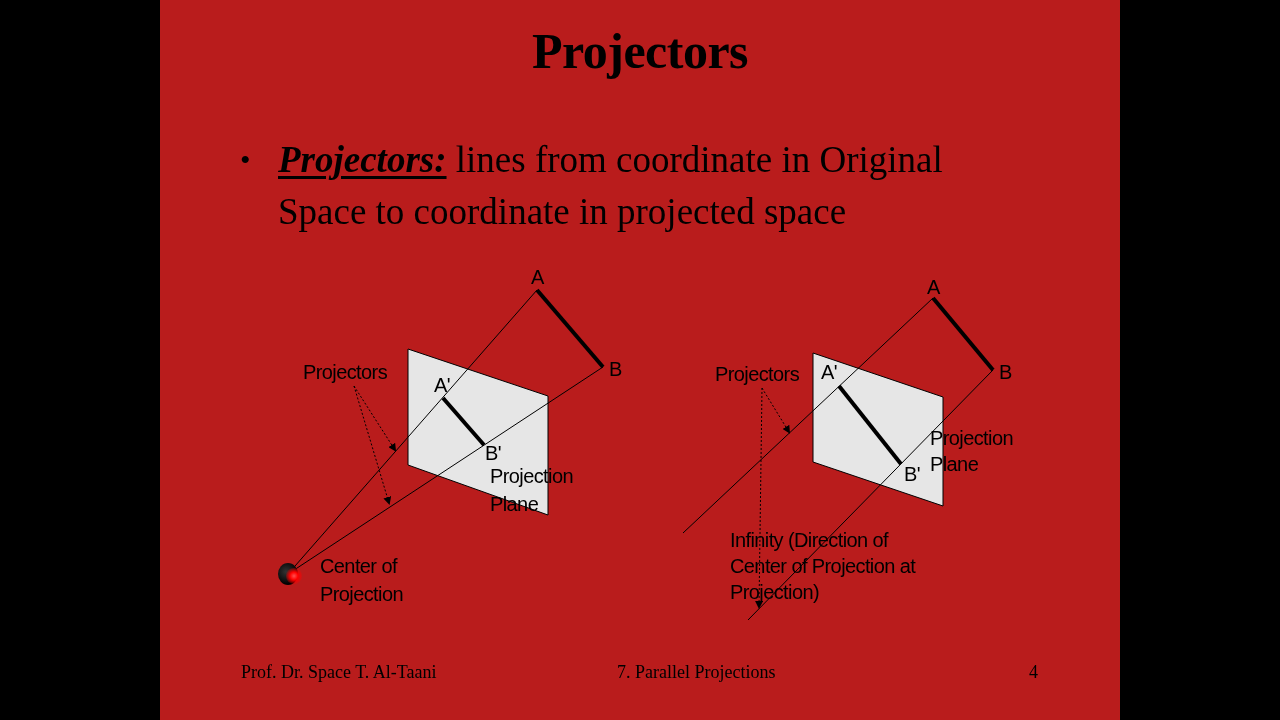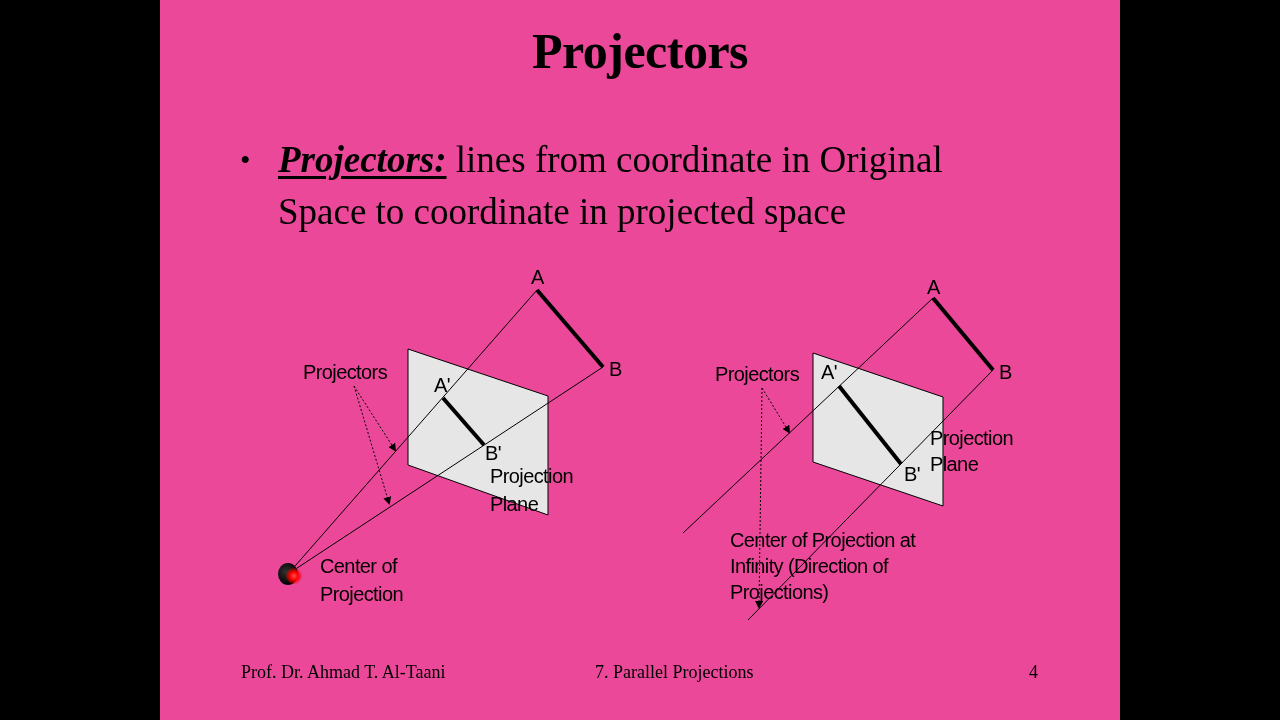--- a/index.html
+++ b/index.html
@@ -2,21 +2,21 @@
 <html><head>
 <meta charset="utf-8">
 <style>
   html, body { margin: 0; padding: 0; }
   body {
     width: 1280px; height: 720px; background: #000000;
     position: relative; overflow: hidden;
   }
   .slide {
     position: absolute; left: 160px; top: 0; width: 960px; height: 720px;
-    background: #ec4899; overflow: hidden;
+    background: #b91c1c; overflow: hidden;
   }
   .title {
     position: absolute; left: 0; top: 22px; width: 960px; text-align: center;
     font-family: "Liberation Serif", serif; font-weight: bold; font-size: 50px;
     color: #000; letter-spacing: -0.5px;
   }
   .bullet-wrap {
     position: absolute; left: 80px; top: 134px; width: 760px;
     font-family: "Liberation Serif", serif; font-size: 37px; line-height: 52px;
     color: #000;
@@ -107,21 +107,21 @@
   <div class="dlabel" style="left:767px; top:274px;">A</div>
   <div class="dlabel" style="left:839px; top:359px;">B</div>
   <div class="dlabel" style="left:661px; top:359px;">A'</div>
   <div class="dlabel" style="left:744px; top:461px;">B'</div>
   <div class="dlabel" style="left:555px; top:361px;">Projectors</div>
   <div class="dlabel center-text" style="left:770px; top:425px; width:100px;">
     <div>Projection</div>
     <div>Plane</div>
   </div>
   <div class="dlabel center-text" style="left:570px; top:527px; width:220px;">
+    <div>Infinity (Direction of</div>
     <div>Center of Projection at</div>
-    <div>Infinity (Direction of</div>
-    <div>Projections)</div>
+    <div>Projection)</div>
   </div>
 
-  <div class="footer" style="left:81px;">Prof. Dr. Ahmad T. Al-Taani</div>
-  <div class="footer" style="left:435px;">7. Parallel Projections</div>
+  <div class="footer" style="left:81px;">Prof. Dr. Space T. Al-Taani</div>
+  <div class="footer" style="left:457px;">7. Parallel Projections</div>
   <div class="footer" style="left:869px;">4</div>
 </div>
 
 </body></html>

